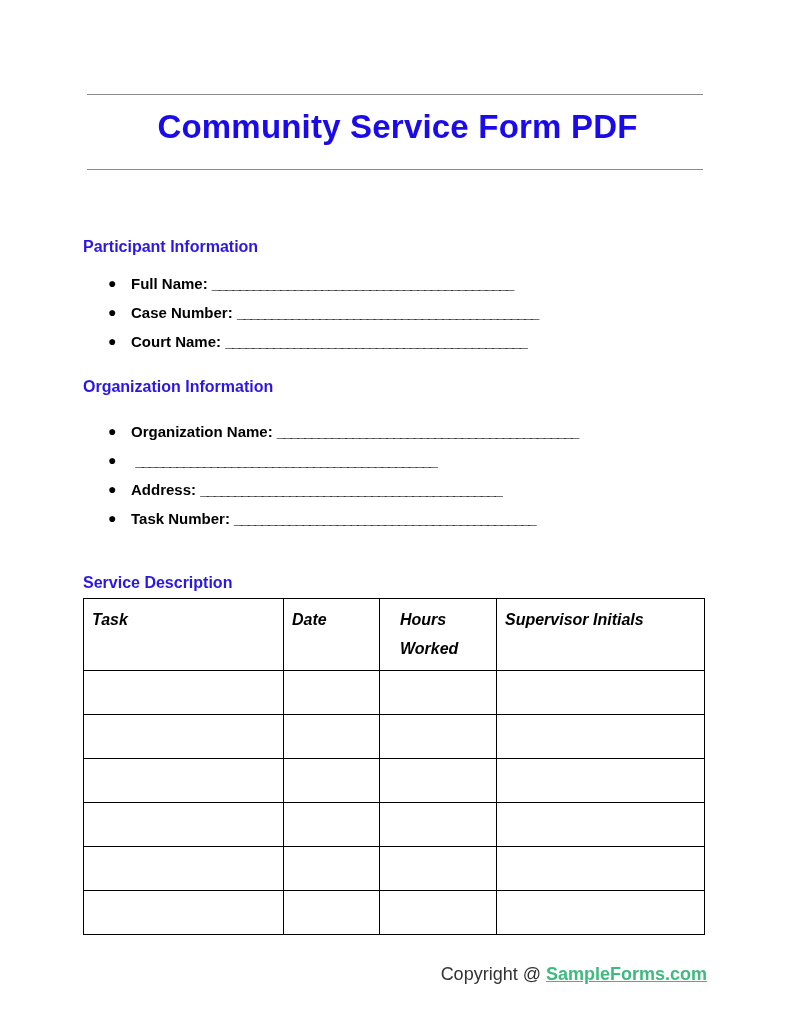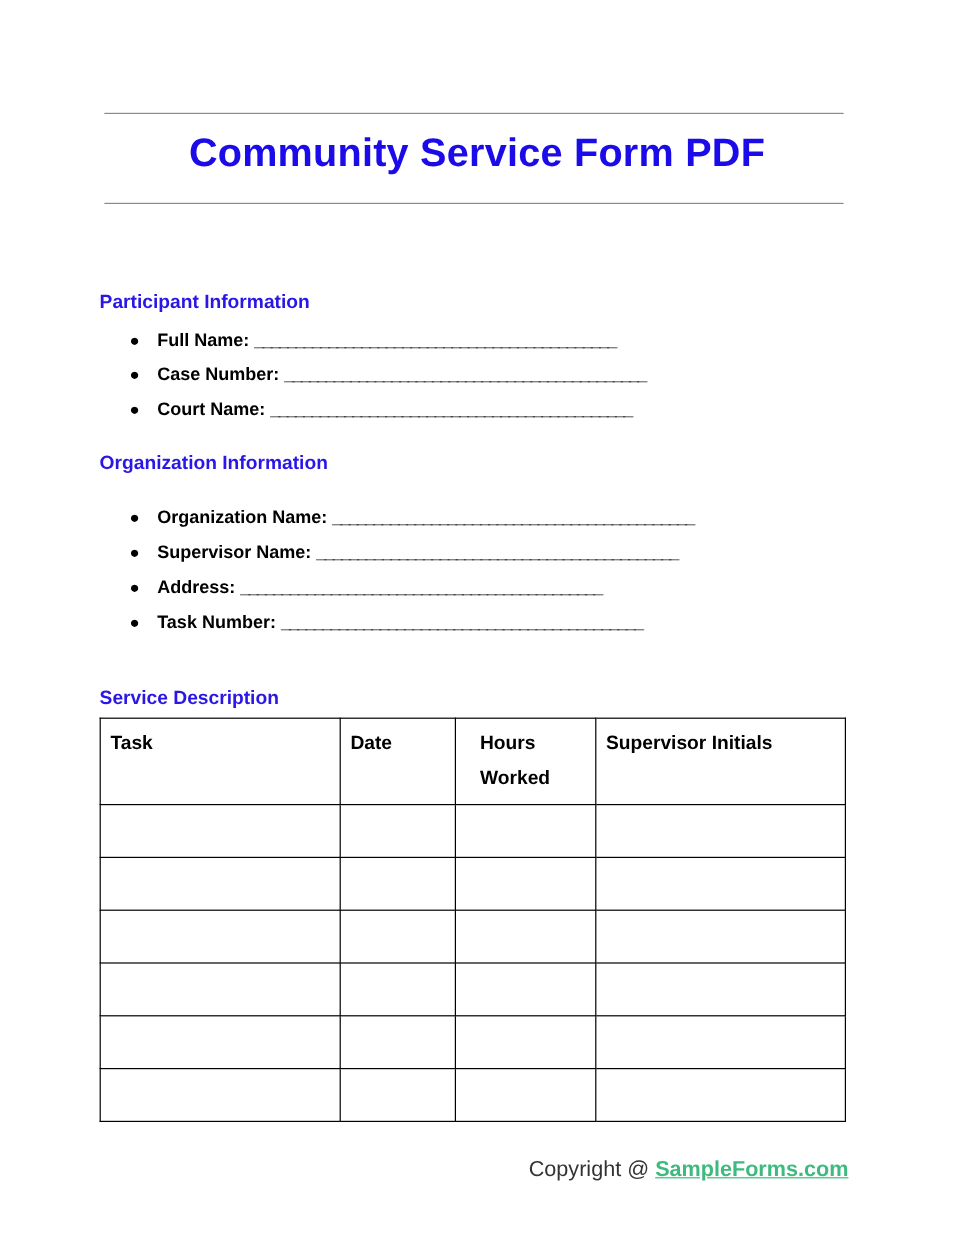--- a/index.html
+++ b/index.html
@@ -6,34 +6,34 @@
   body { width: 795px; height: 1031px; position: relative; font-family: "Liberation Sans", sans-serif; color: #000; overflow: hidden; }
   .rule { position: absolute; left: 87px; width: 616px; height: 1px; background: #8a8a8a; }
   .title { position: absolute; left: 0; width: 795px; top: 108px; text-align: center; font-size: 33px; font-weight: bold; color: #1a0be8; letter-spacing: 0.2px; }
   .section-heading { position: absolute; left: 83px; font-size: 16px; font-weight: bold; color: #2a16e6; }
   .field-list { position: absolute; left: 108px; margin: 0; padding: 0; list-style: none; }
   .field-item { font-size: 15px; font-weight: bold; height: 29px; line-height: 29px; white-space: nowrap; display: flex; align-items: center; }
   .bullet { width: 23px; display: inline-block; font-size: 14px; }
   .table-wrap { position: absolute; left: 83px; top: 598px; }
   table { border-collapse: collapse; }
   td, th { border: 1px solid #000; padding: 0; vertical-align: top; text-align: left; font-size: 16px; font-weight: bold; }
-  th .cell { padding: 6px 8px 0 8px; line-height: 29px; }
+  th .cell { padding: 6px 8px 0 8px; line-height: 29px; font-style: italic; }
   thead tr { height: 72px; }
   tbody tr { height: 44px; }
   .copyright { position: absolute; right: 88px; top: 964px; font-size: 18px; color: #333; }
   .copyright a { color: #3fba7e; font-weight: bold; text-decoration: underline; }
 </style>
 </head>
 <body>
 
 <div class="rule" style="top:94px;"></div>
 <div class="title">Community Service Form PDF</div>
 <div class="rule" style="top:169px;"></div>
 
-<div class="section-heading" style="top:244px;">Participant Information</div>
+<div class="section-heading" style="top:238px;">Participant Information</div>
 <ul class="field-list" style="top:269px;">
   <li class="field-item">
     <span class="bullet">●</span>
     <span>Full Name:</span>&nbsp;<span style="letter-spacing:-1.5px;">____________________________________________</span>
   </li>
   <li class="field-item">
     <span class="bullet">●</span>
     <span>Case Number:</span>&nbsp;<span style="letter-spacing:-1.5px;">____________________________________________</span>
   </li>
   <li class="field-item">
@@ -43,21 +43,21 @@
 </ul>
 
 <div class="section-heading" style="top:378px;">Organization Information</div>
 <ul class="field-list" style="top:417px;">
   <li class="field-item">
     <span class="bullet">●</span>
     <span>Organization Name:</span>&nbsp;<span style="letter-spacing:-1.5px;">____________________________________________</span>
   </li>
   <li class="field-item">
     <span class="bullet">●</span>
-    <span>Supervisor Name:</span>&nbsp;<span style="letter-spacing:-1.5px;">____________________________________________</span>
+    &nbsp;<span style="letter-spacing:-1.5px;">____________________________________________</span>
   </li>
   <li class="field-item">
     <span class="bullet">●</span>
     <span>Address:</span>&nbsp;<span style="letter-spacing:-1.5px;">____________________________________________</span>
   </li>
   <li class="field-item">
     <span class="bullet">●</span>
     <span>Task Number:</span>&nbsp;<span style="letter-spacing:-1.5px;">____________________________________________</span>
   </li>
 </ul>

